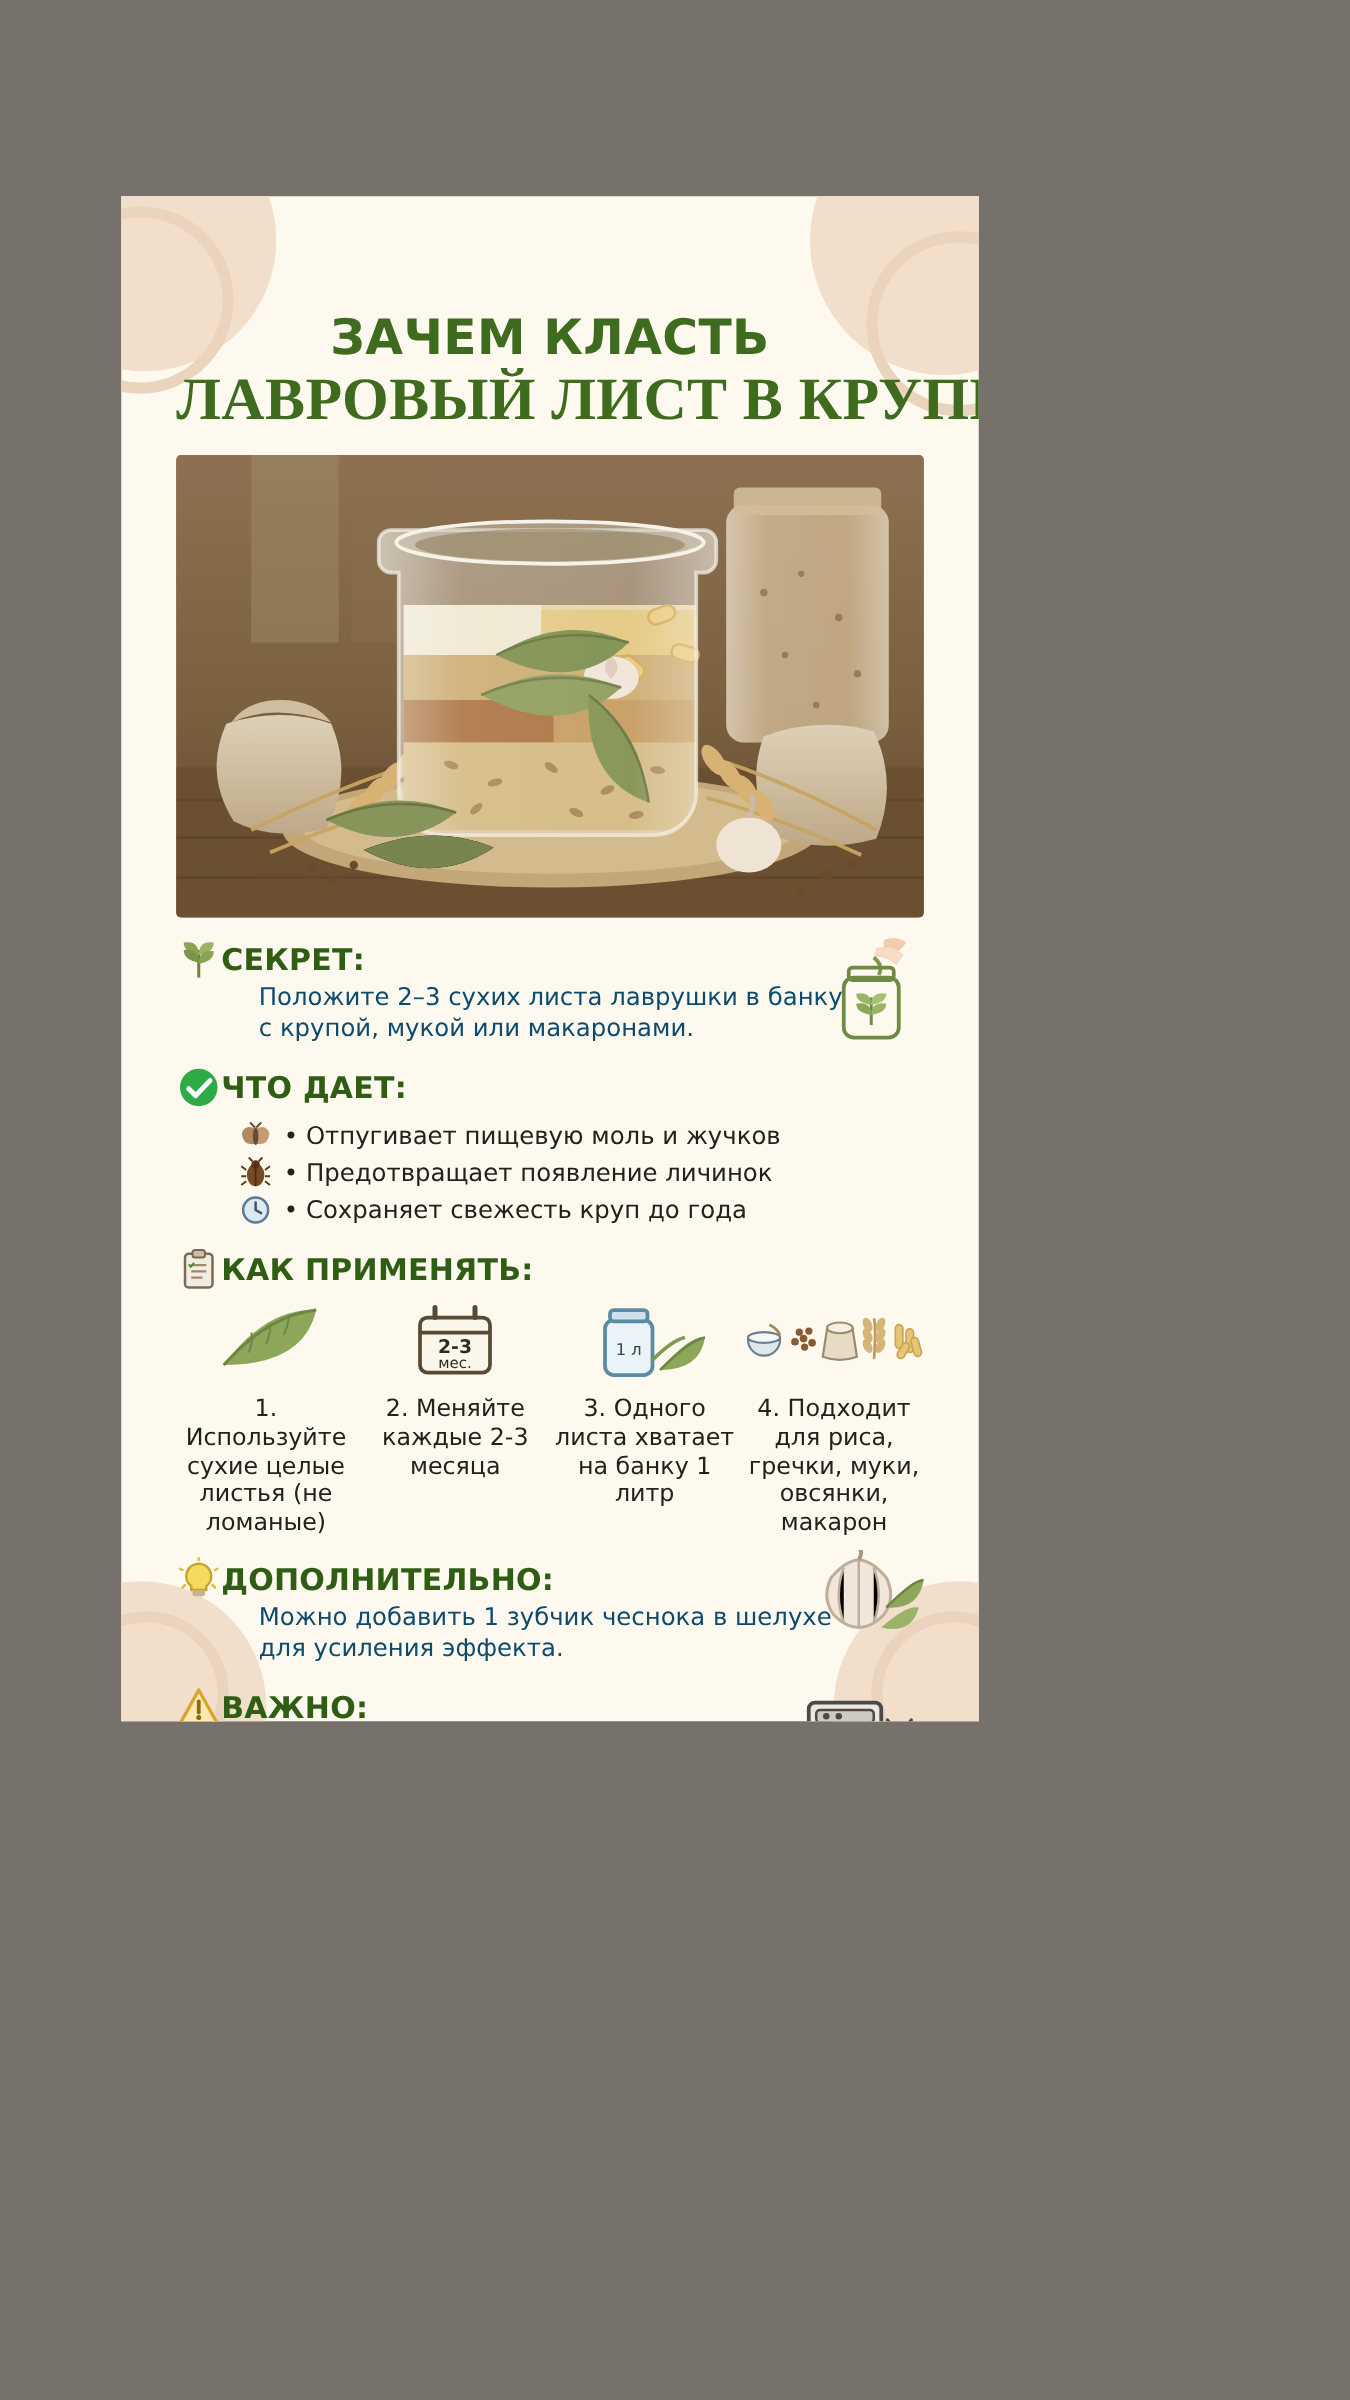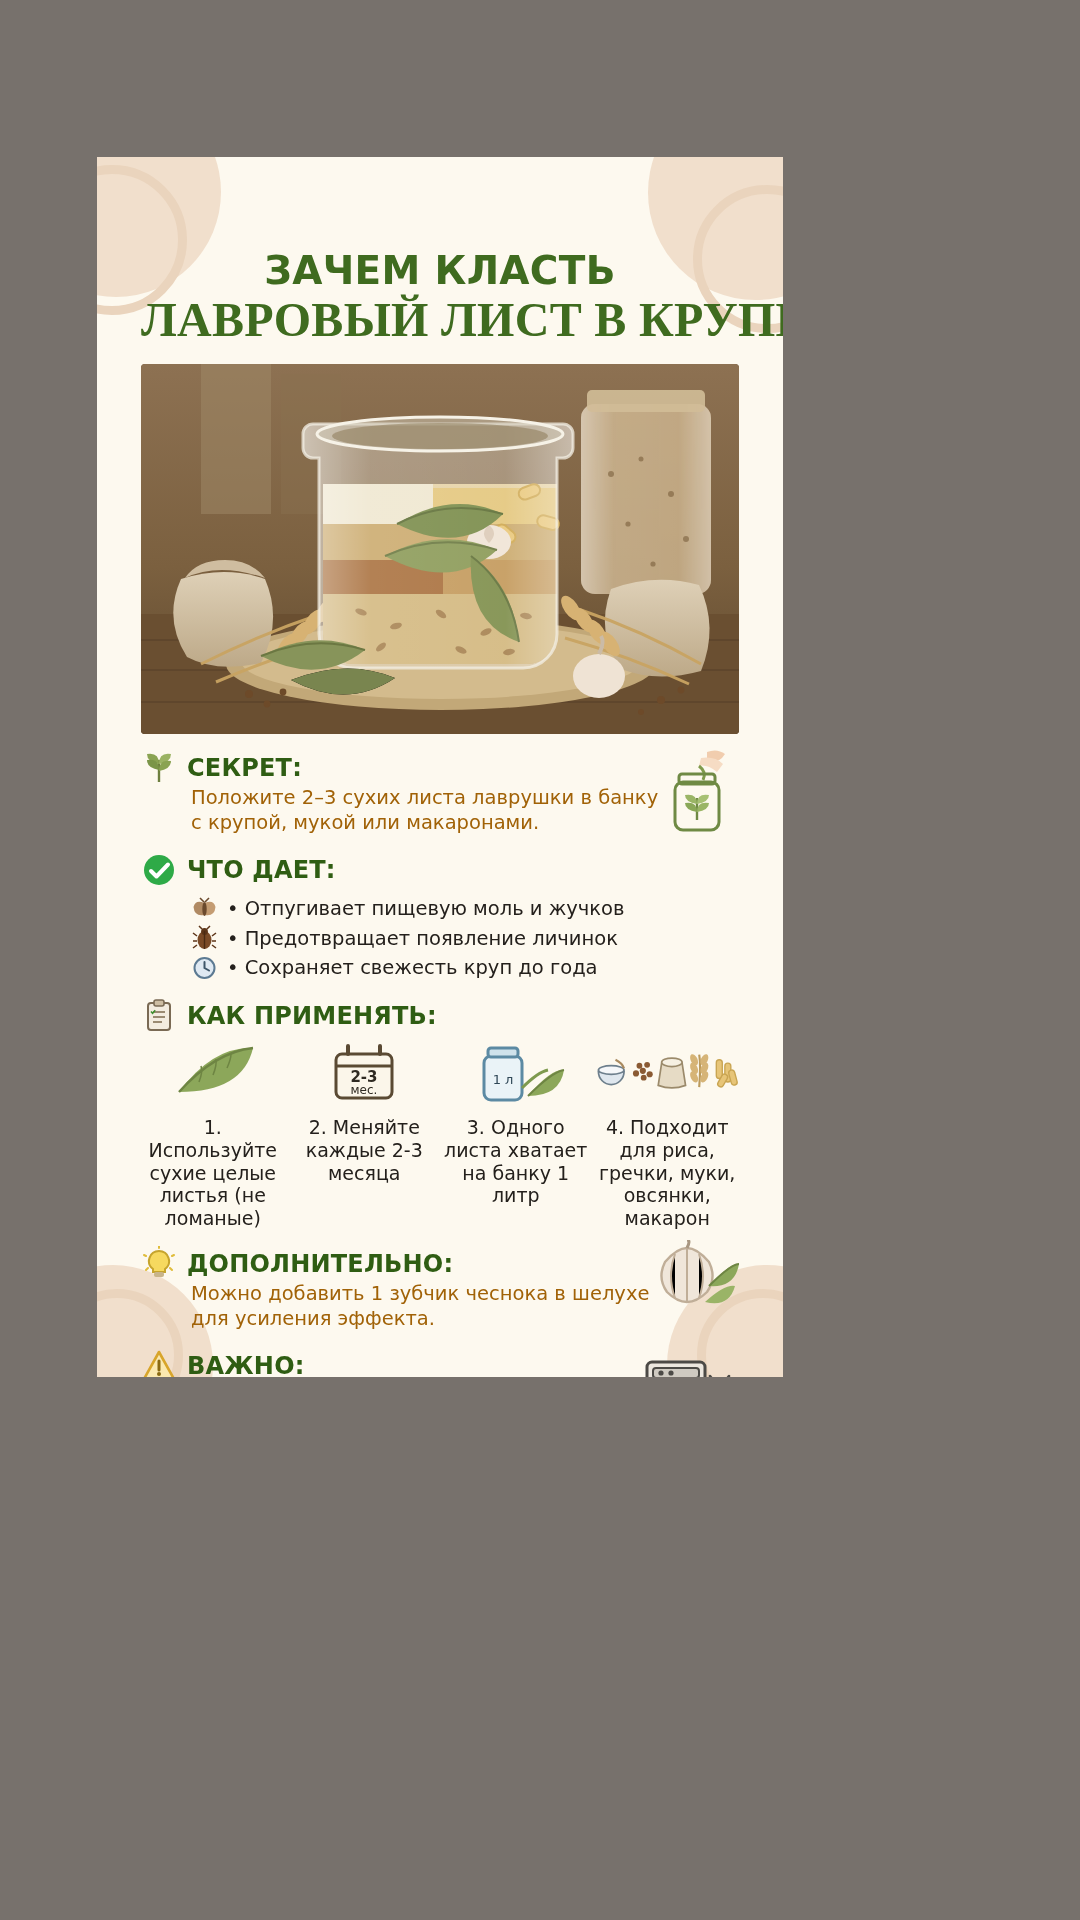--- a/index.html
+++ b/index.html
@@ -49,30 +49,30 @@
     width: 598px; height: 370px;
     border-radius: 4px;
     overflow: hidden;
     position: relative;
     background: #6d5338;
   }
   .hero svg { display: block; width: 100%; height: 100%; }
 
   
   .sec { margin-top: 16px; position: relative; }
-  .sec-head { display: flex; align-items: center; gap: 10px; }
+  .sec-head { display: flex; align-items: center; }
   .sec-title {
     color: #2f5d13;
     font-weight: bold;
     font-size: 24px;
     letter-spacing: 0.2px;
   }
   .sec-body {
-    margin-left: 50px;
-    color: #a16207;
+    margin-left: 66px;
+    color: #0c4a6e;
     font-size: 19.5px;
     line-height: 1.28;
   }
   .ic { width: 36px; height: 36px; flex: 0 0 36px; display: block; }
   .ic svg { display: block; width: 100%; height: 100%; }
 
   .bullets { margin: 6px 0 0 50px; }
   .bullet {
     display: flex; align-items: center; gap: 9px;
     font-size: 19.5px; color: #24201c; line-height: 1.5;

